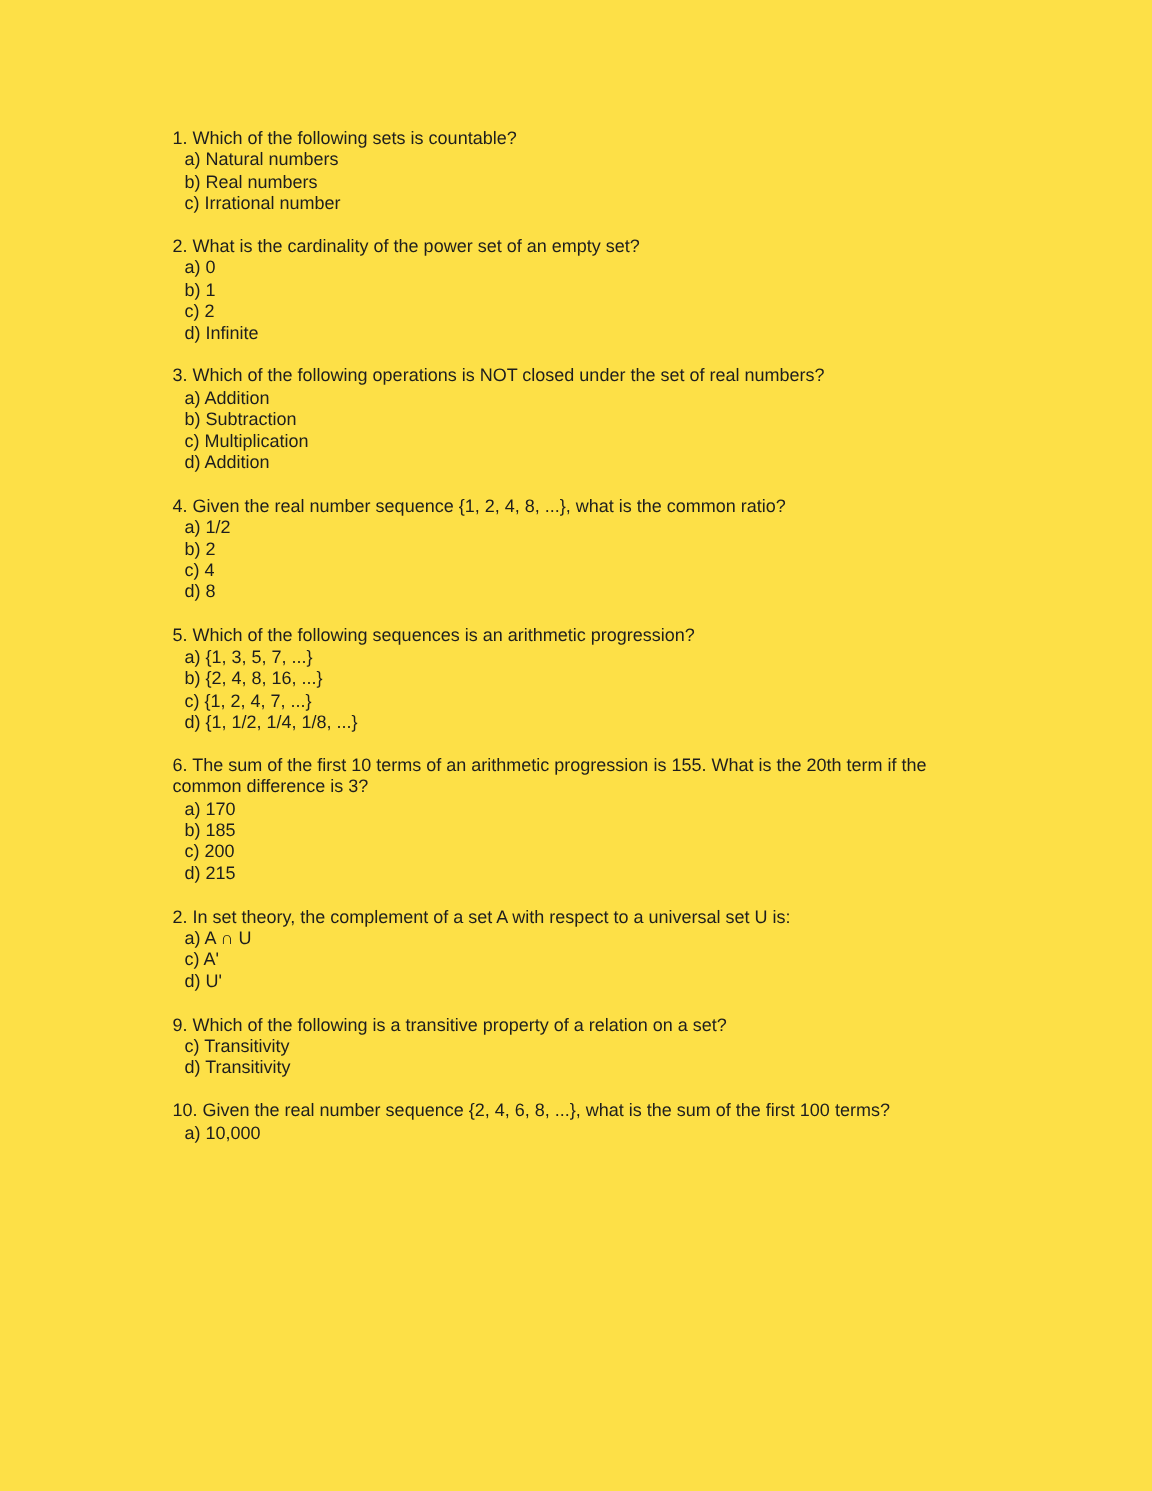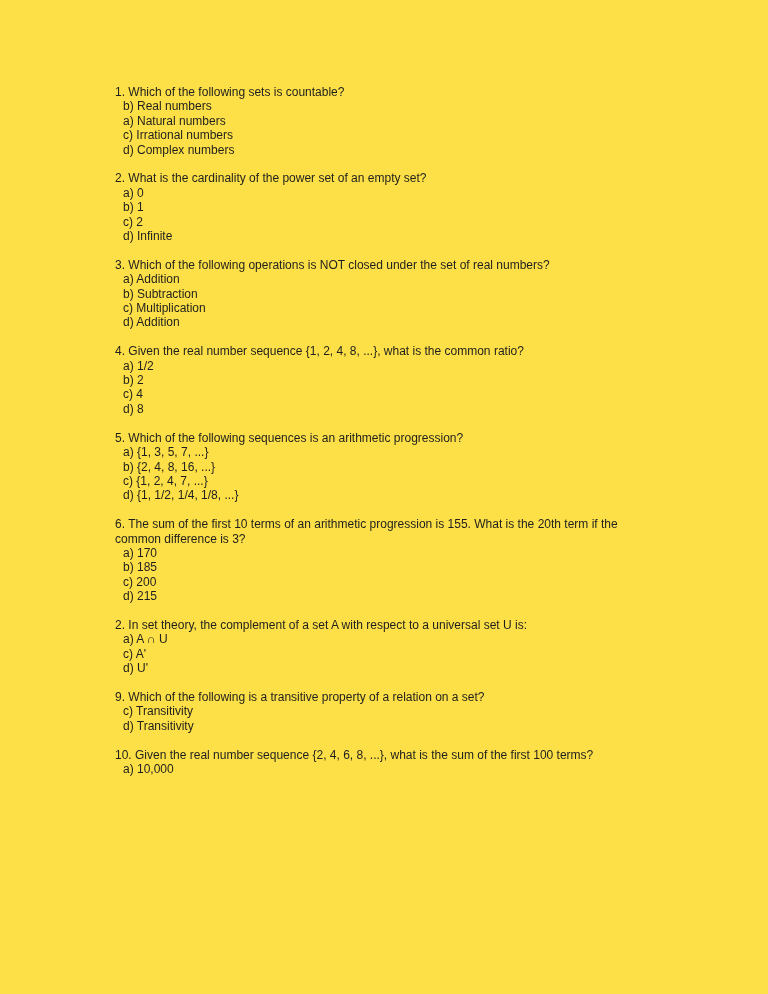--- a/index.html
+++ b/index.html
@@ -34,24 +34,23 @@
     padding-left: 8px;
   }
 </style>
 </head>
 <body>
 
 <div class="page">
   <div class="content">
   <div class="question-block">
     <div class="question-prompt">1. Which of the following sets is countable?</div>
-  <div class="option">b) Real numbers</div>
-        <div class="option">a) Natural numbers</div>
-        <div class="option">c) Irrational numbers</div>
-        <div class="option">d) Complex numbers</div>
+  <div class="option">a) Natural numbers</div>
+        <div class="option">b) Real numbers</div>
+        <div class="option">c) Irrational number</div>
       </div>
 
   <div class="question-block">
     <div class="question-prompt">2. What is the cardinality of the power set of an empty set?</div>
   <div class="option">a) 0</div>
         <div class="option">b) 1</div>
         <div class="option">c) 2</div>
         <div class="option">d) Infinite</div>
       </div>
 

